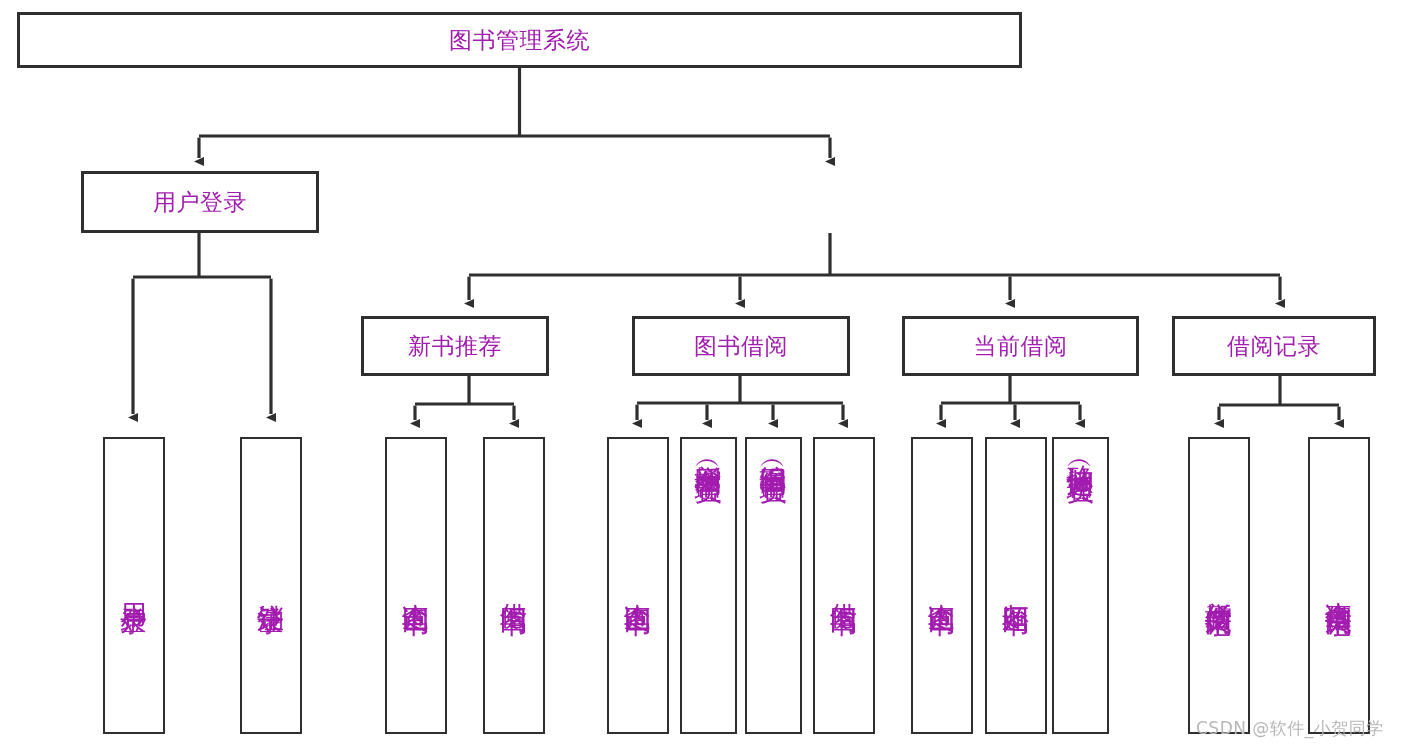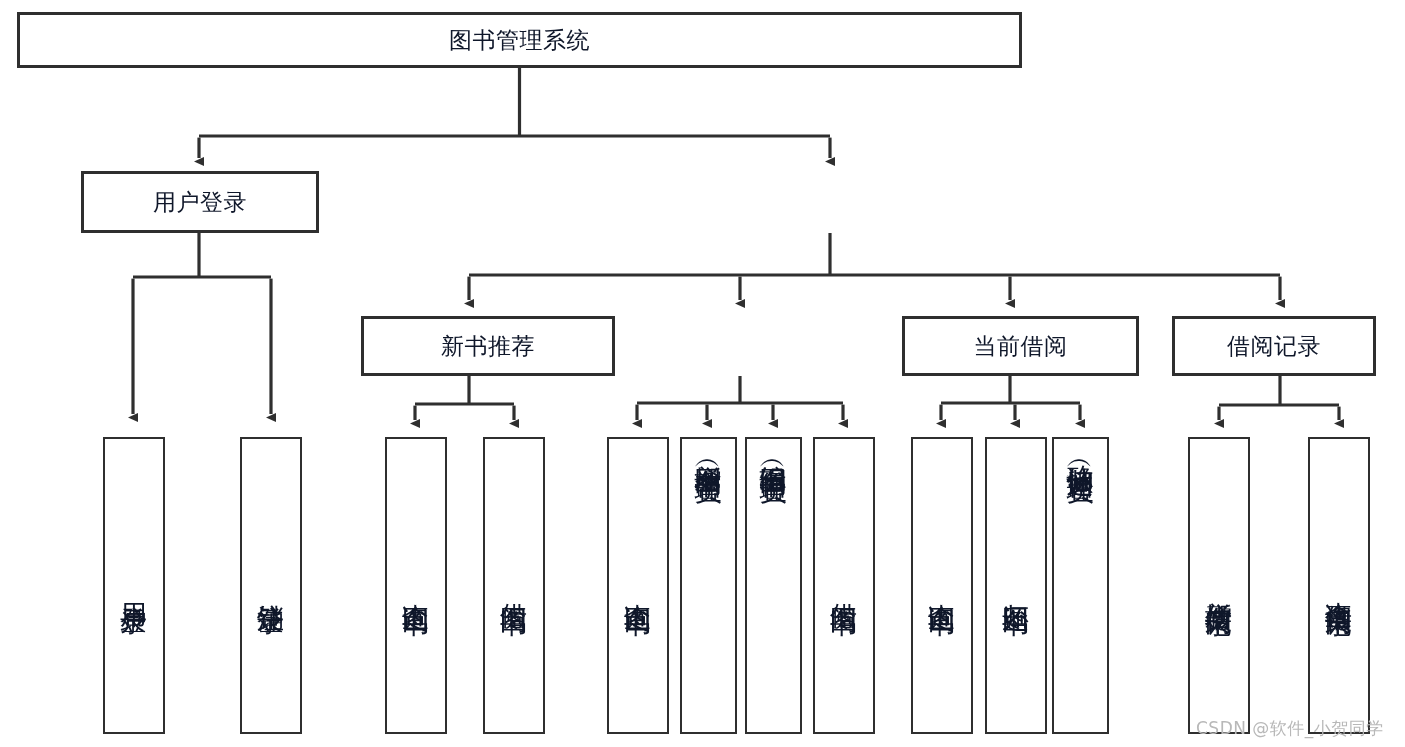--- a/index.html
+++ b/index.html
@@ -27,21 +27,21 @@
     pointer-events: none;
   }
   .node {
     position: absolute;
     box-sizing: border-box;
     border: 2px solid #2f2f2f;
     background: #ffffff;
     display: flex;
     align-items: center;
     justify-content: center;
-    color: #0f172a;
+    color: #a21caf;
     line-height: 1.06;
   }
   .node .label {
     display: block;
     text-align: center;
     white-space: pre;
   }
   .node.h .label {
     font-size: 23px;
     letter-spacing: 0.5px;
@@ -130,22 +130,25 @@
   </svg>
 
   <div class="node root h" style="left:17px; top:12px; width:1005px; height:56px; border-width:3px;">
     <span class="label">图书管理系统</span>
   </div>
 
   <div class="node h" style="left:81px; top:171px; width:238px; height:62px; border-width:3px;">
     <span class="label">用户登录</span>
   </div>
 
-  <div class="node h" style="left:361px; top:316px; width:254px; height:60px; border-width:3px;">
+  <div class="node h" style="left:361px; top:316px; width:188px; height:60px; border-width:3px;">
     <span class="label">新书推荐</span>
+  </div>
+  <div class="node h" style="left:632px; top:316px; width:218px; height:60px; border-width:3px;">
+    <span class="label">图书借阅</span>
   </div>
   <div class="node h" style="left:902px; top:316px; width:237px; height:60px; border-width:3px;">
     <span class="label">当前借阅</span>
   </div>
   <div class="node h" style="left:1172px; top:316px; width:204px; height:60px; border-width:3px;">
     <span class="label">借阅记录</span>
   </div>
 
   <div class="node v" style="left:103px; top:437px; width:62px; height:297px;">
     <span class="label">用户登录</span>

